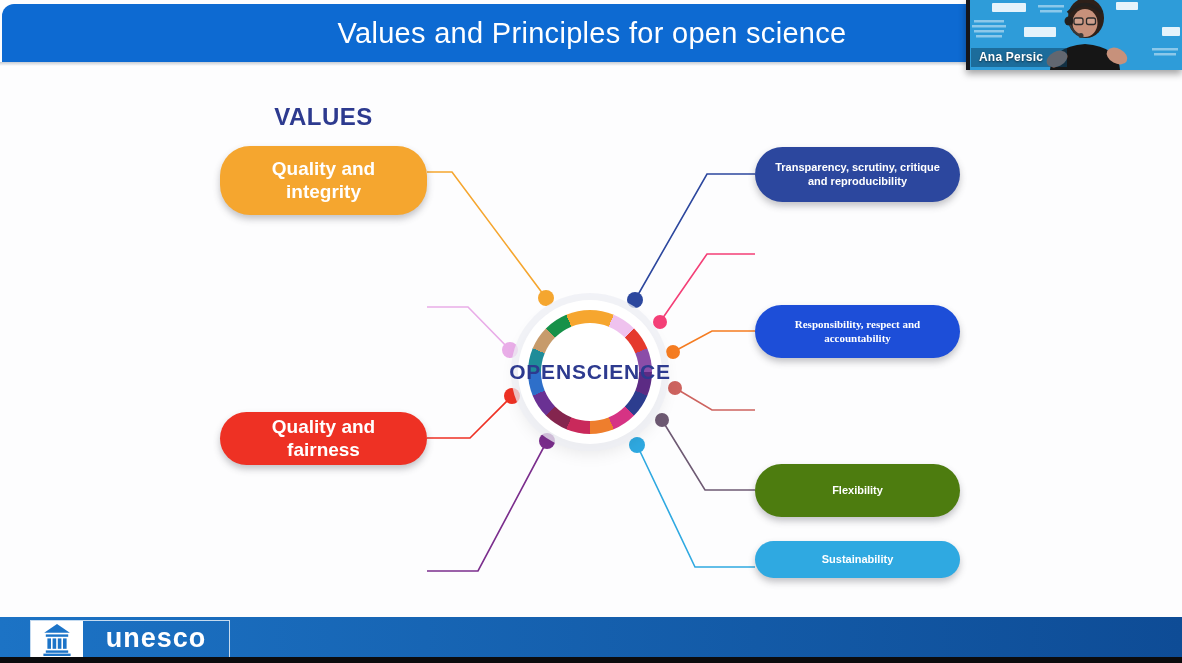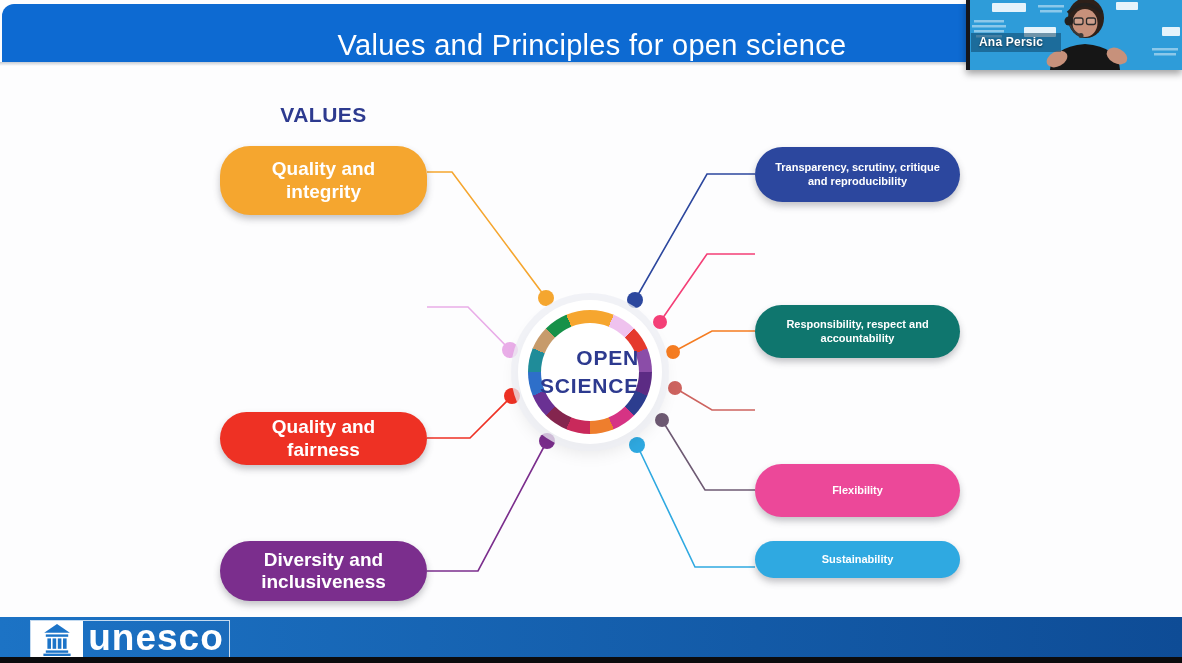--- a/index.html
+++ b/index.html
@@ -15,21 +15,21 @@
     border-radius:12px 12px 0 0;
     display:flex; align-items:center; justify-content:center;
   }
   .title-bar span { color:#ffffff; font-size:29px; letter-spacing:0.3px; }
   .title-shadow {
     position:absolute; left:0; top:62px; width:1182px; height:4px;
     background:linear-gradient(#c7cbd2, rgba(255,255,255,0));
   }
   
   .col-header {
-    position:absolute; font-size:21px; font-weight:700; letter-spacing:0.5px;
+    position:absolute; font-size:24px; font-weight:700; letter-spacing:0.5px;
     text-align:center; top:103px;
   }
   .values-header { left:220px; width:207px; }
   .principles-header { left:745px; width:210px; }
   
   .pill {
     position:absolute; border-radius:30px; color:#fff; font-weight:700;
     display:flex; align-items:center; justify-content:center; text-align:center;
     box-shadow:0 4px 7px rgba(60,60,70,0.30); line-height:1.2; padding:0 14px;
   }
@@ -49,58 +49,58 @@
   .connectors { position:absolute; left:0; top:0; width:1182px; height:663px; pointer-events:none; }
   
   .halo {
     position:absolute; left:518px; top:300px; width:144px; height:144px; border-radius:50%;
     background:#ffffff;
     box-shadow:0 0 0 7px rgba(238,239,244,0.75), 0 8px 18px rgba(0,0,0,0.10);
   }
   .ring { position:absolute; left:528px; top:310px; width:124px; height:124px; border-radius:50%; }
   .ring-inner {
     position:absolute; left:541px; top:323px; width:98px; height:98px; border-radius:50%;
-    background:#ffffff; display:flex; flex-direction:column; align-items:flex-end; justify-content:center;
+    background:#ffffff; display:flex; flex-direction:row; align-items:center; justify-content:center;
     font-weight:700; font-size:21px; letter-spacing:0.8px; line-height:1.35;
   }
   
   .footer-bar { position:absolute; left:0; top:617px; width:1182px; height:46px; }
   .bottom-strip { position:absolute; left:0; top:657px; width:1182px; height:6px; background:#0b0b0d; }
   .logo-block {
     position:absolute; left:30px; top:620px; width:200px; height:39px;
     border:1px solid rgba(255,255,255,0.75);
     display:flex; align-items:center;
   }
   .logo-icon-box {
     width:52px; height:37px; background:#ffffff;
     display:flex; align-items:center; justify-content:center;
   }
   .logo-text {
-    flex:1; text-align:center; color:#ffffff; font-weight:700; font-size:37px;
+    flex:1; text-align:center; color:#ffffff; font-weight:700; font-size:27px;
     letter-spacing:1px; padding-bottom:3px;
   }
   
   .webcam {
     position:absolute; left:966px; top:0; width:216px; height:70px;
     box-shadow:0 4px 7px rgba(0,0,0,0.35); overflow:hidden;
   }
   .webcam svg { display:block; }
   .webcam-name {
-    position:absolute; left:5px; bottom:18px; padding:2px 18px 3px 8px;
+    position:absolute; left:5px; bottom:3px; padding:2px 24px 3px 8px;
     background:rgba(14,70,104,0.55); color:#ffffff; font-size:12px; font-weight:700;
     text-shadow:0 1px 2px rgba(0,0,0,0.6); letter-spacing:0.2px;
   }
   .webcam-edge { position:absolute; left:0; top:0; width:4px; height:70px; background:#15161c; }
 </style>
 </head>
 <body>
 
 <div class="stage">
 
-  <div class="title-bar" style="background: rgb(13, 106, 210); align-items: flex-end;">
+  <div class="title-bar" style="background: rgb(13, 106, 210);">
     <span>Values and Principles for open science</span>
   </div>
   <div class="title-shadow"></div>
 
   <div class="col-header values-header" style="color: rgb(45, 58, 143);">VALUES</div>
 
   <svg class="connectors" viewBox="0 0 1182 663">
     <polyline points="427,172 452,172 546,298" fill="none" stroke-width="1.6" stroke="#f5a62f"></polyline>
     <polyline points="427,307 468,307 510,350" fill="none" stroke-width="1.6" stroke="#e9ade8"></polyline>
     <polyline points="427,438 470,438 512,396" fill="none" stroke-width="1.6" stroke="#ee3124"></polyline>
@@ -119,25 +119,24 @@
     <circle cx="635" cy="300" r="8" fill="#2c479e"></circle>
     <circle cx="660" cy="322" r="7" fill="#f43f77"></circle>
     <circle cx="673" cy="352" r="7" fill="#f57c21"></circle>
     <circle cx="675" cy="388" r="7" fill="#cd635f"></circle>
     <circle cx="662" cy="420" r="7" fill="#6e5a73"></circle>
     <circle cx="637" cy="445" r="8" fill="#2fa9e1"></circle>
   </svg>
 
   <div class="pill pill-left v0" style="background: rgb(245, 166, 47);">Quality and integrity</div>
   <div class="pill pill-left v2" style="background: rgb(238, 49, 36);">Quality and fairness</div>
-  <div class="pill pill-left v3" style="background: rgb(123, 46, 141);">Diversity and inclusiveness</div>
 
   <div class="pill pill-right p0" style="background: rgb(44, 71, 158);">Transparency, scrutiny, critique and reproducibility</div>
-  <div class="pill pill-right p2" style="background: #0f766e;">Responsibility, respect and accountability</div>
-  <div class="pill pill-right p4" style="background: #ec4899;">Flexibility</div>
+  <div class="pill pill-right p2" style="background: #1d4ed8; font-family: Liberation Serif, serif;">Responsibility, respect and accountability</div>
+  <div class="pill pill-right p4" style="background: #4d7c0f;">Flexibility</div>
   <div class="pill pill-right p5" style="background: rgb(47, 169, 225);">Sustainability</div>
 
   <div class="halo"></div>
   <div class="ring" style="background: conic-gradient(rgb(246, 166, 47) 0deg, rgb(246, 166, 47) 22.5deg, rgb(239, 194, 238) 22.5deg, rgb(239, 194, 238) 45deg, rgb(229, 57, 45) 45deg, rgb(229, 57, 45) 67.5deg, rgb(139, 77, 168) 67.5deg, rgb(139, 77, 168) 90deg, rgb(92, 43, 132) 90deg, rgb(92, 43, 132) 112.5deg, rgb(44, 61, 143) 112.5deg, rgb(44, 61, 143) 135deg, rgb(214, 51, 132) 135deg, rgb(214, 51, 132) 157.5deg, rgb(238, 126, 45) 157.5deg, rgb(238, 126, 45) 180deg, rgb(201, 41, 91) 180deg, rgb(201, 41, 91) 202.5deg, rgb(132, 37, 78) 202.5deg, rgb(132, 37, 78) 225deg, rgb(106, 49, 147) 225deg, rgb(106, 49, 147) 247.5deg, rgb(46, 111, 201) 247.5deg, rgb(46, 111, 201) 270deg, rgb(31, 140, 153) 270deg, rgb(31, 140, 153) 292.5deg, rgb(199, 155, 107) 292.5deg, rgb(199, 155, 107) 315deg, rgb(22, 145, 73) 315deg, rgb(22, 145, 73) 337.5deg, rgb(246, 166, 47) 337.5deg, rgb(246, 166, 47) 360deg);"></div>
   <div class="ring-inner" style="color: rgb(45, 58, 143);">
     <div>OPEN</div>
     <div>SCIENCE</div>
   </div>
 
   <div class="footer-bar" style="background: linear-gradient(90deg, rgb(28, 115, 197), rgb(14, 76, 150));"></div>

